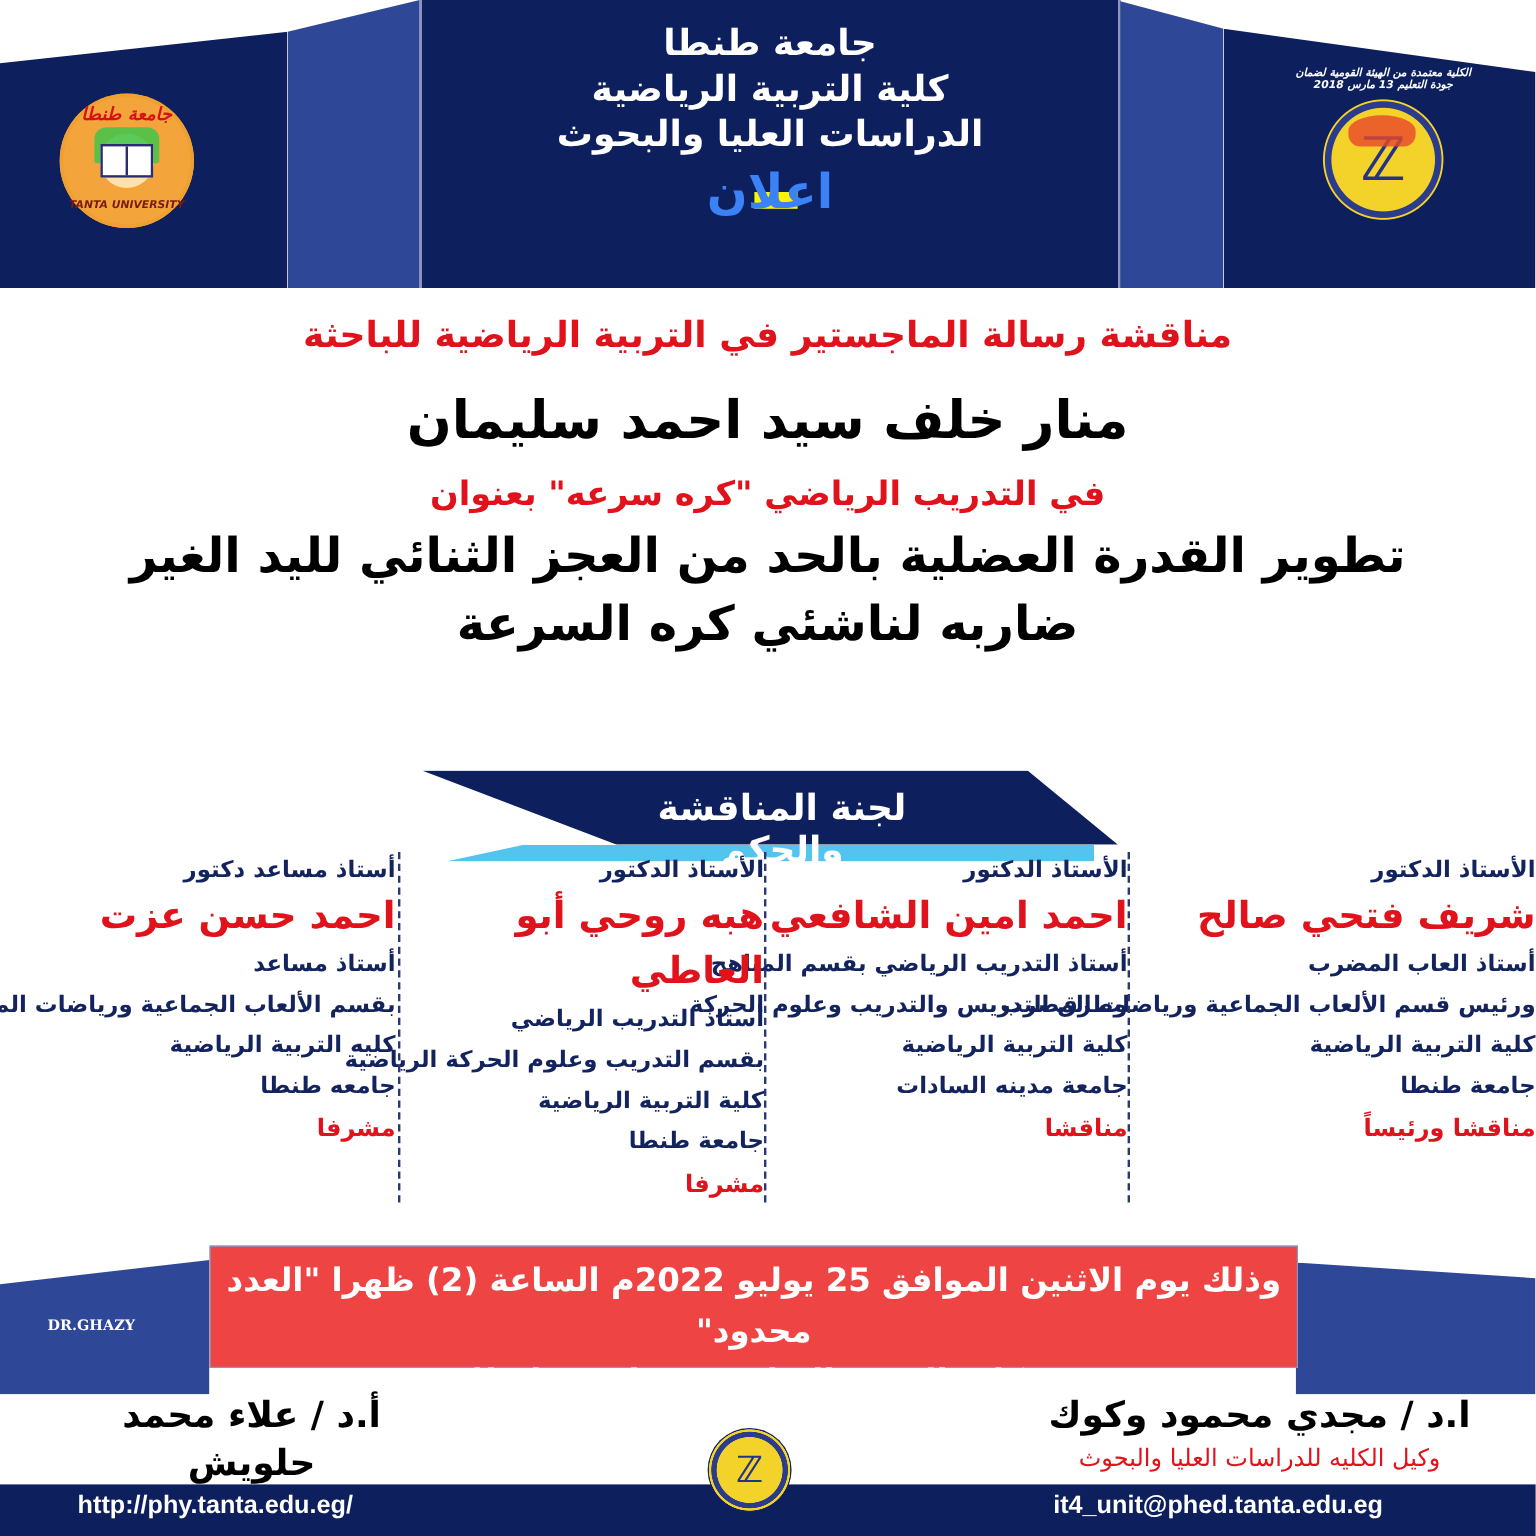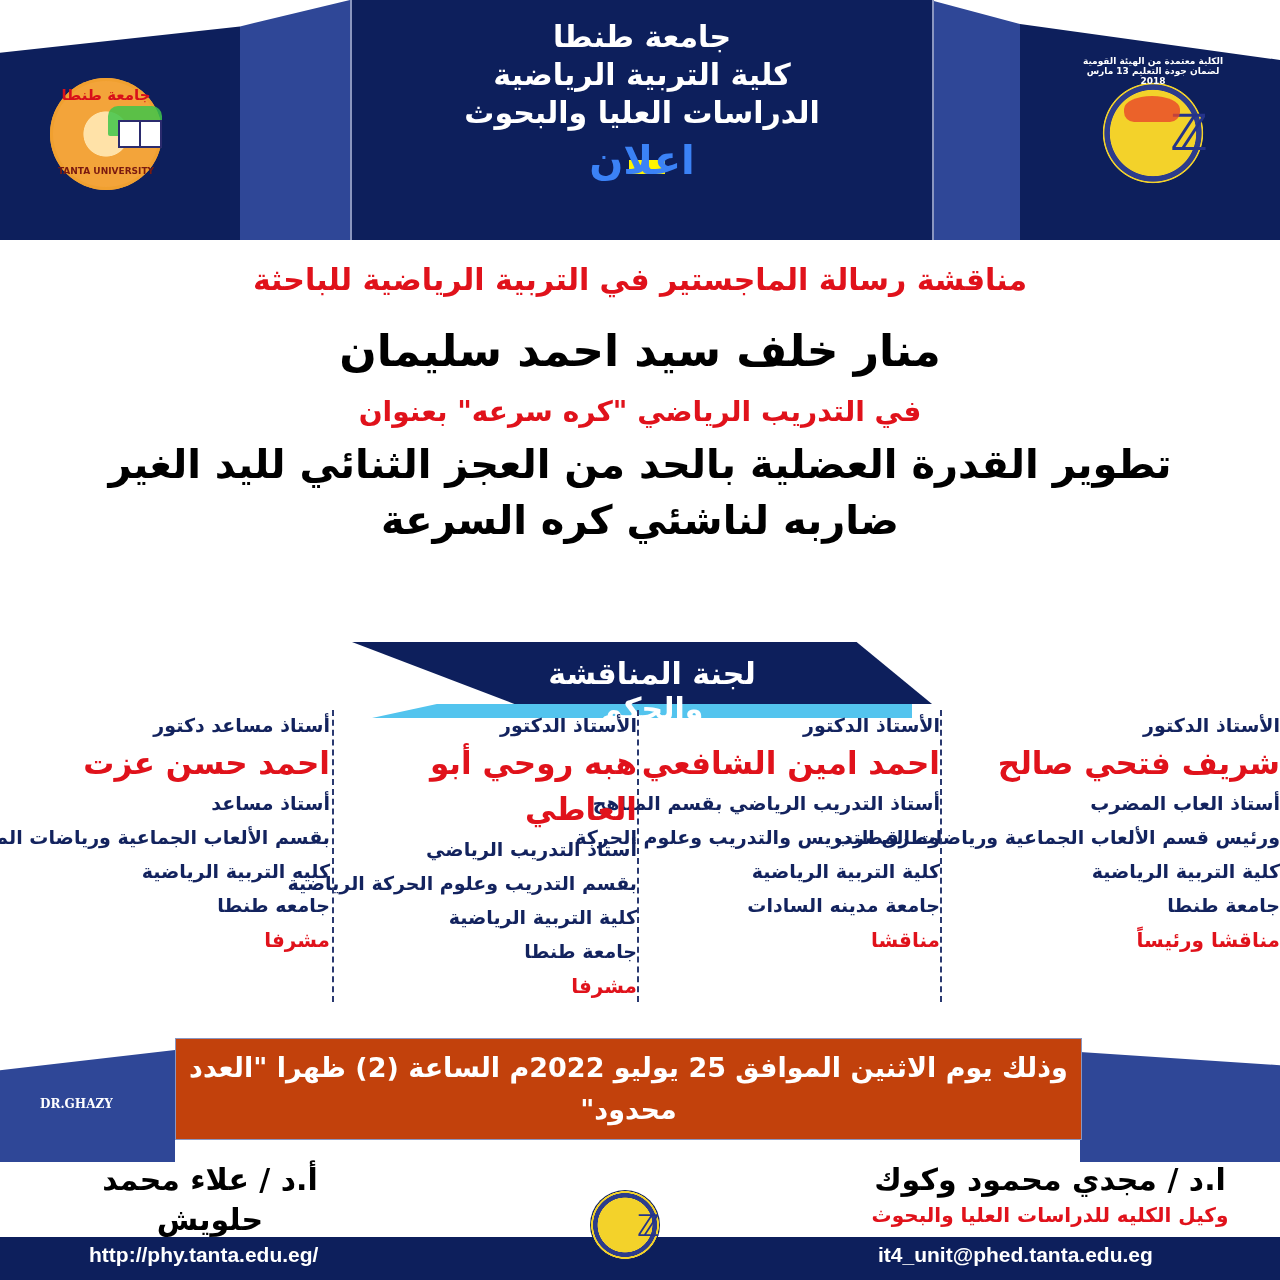--- a/index.html
+++ b/index.html
@@ -22,21 +22,21 @@
   .center-head .l1 { padding-top: 18px; }
   .announce {
     display: inline-block; margin-top: 6px; position: relative;
     color: #3b82f6; font-weight: bold; font-size: 40px; line-height: 44px;
   }
   .announce .bar {
     position: absolute; left: 40px; right: 30px; top: 22px; height: 14px; background: #fff400;
   }
   .logo {
     position: absolute; border-radius: 50%;
-    display: flex; align-items: center; justify-content: flex-start; text-align: center;
+    display: flex; align-items: center; justify-content: center; text-align: center; font-style: italic;
   }
   .tanta-logo {
     left: 50px; top: 78px; width: 112px; height: 112px;
     background: radial-gradient(circle at 50% 50%, #ffe2a8 0 28%, #f3a43a 29% 100%);
     box-shadow: 0 0 0 3px #f0a030 inset;
   }
   .tanta-logo .ar { position: absolute; top: 8px; width: 100%; color: #d8101a; font-weight: bold; font-size: 15px; }
   .tanta-logo .book { width: 40px; height: 24px; background: #fff; border: 2px solid #2b2b6e; position: relative; }
   .tanta-logo .book:after { content: ""; position: absolute; left: 19px; top: 0; width: 2px; height: 24px; background: #2b2b6e; }
   .tanta-logo .map { position: absolute; top: 28px; width: 54px; height: 30px; background: #3fc64a; border-radius: 10px 10px 2px 2px; opacity: .85; }
@@ -69,33 +69,33 @@
   .ribbon .label { position: absolute; left: 140px; top: 14px; width: 320px; color: #fff; font-weight: bold; font-size: 30px; text-align: center; }
 
   .committee { position: absolute; top: 706px; left: 0; width: 1280px; height: 300px; }
   .member { position: absolute; top: 0; height: 300px; text-align: right; }
   .member .rank { font-size: 19px; color: #13235e; font-weight: bold; line-height: 30px; margin-top: 4px; }
   .member .name { font-size: 31px; color: #e0121b; font-weight: bold; line-height: 46px; }
   .member .ln { font-size: 19px; color: #13235e; font-weight: bold; line-height: 34px; white-space: nowrap; }
   .member .role { font-size: 20px; color: #e0121b; font-weight: bold; line-height: 36px; }
   .divider { position: absolute; top: 710px; width: 0; height: 292px; border-left: 2px dashed #2a3970; }
 
-  .date-band { position: absolute; left: 175px; top: 1038px; width: 905px; height: 100px; background: #c2410c; color: #fff; text-align: center; border: 1px solid #8a96c0; }
+  .date-band { position: absolute; left: 175px; top: 1038px; width: 905px; height: 100px; background: #ef4444; color: #fff; text-align: center; border: 1px solid #8a96c0; }
   .date-band .d1 { font-weight: bold; font-size: 27px; line-height: 42px; margin-top: 8px; }
   .date-band .d2 { font-weight: bold; font-size: 27px; line-height: 42px; }
   .side-left { position: absolute; left: 0; top: 1050px; width: 175px; height: 112px; background: #2f4797; clip-path: polygon(0 18%, 100% 0, 100% 100%, 0 100%); }
   .side-right { position: absolute; left: 1080px; top: 1052px; width: 200px; height: 110px; background: #2f4797; clip-path: polygon(0 0, 100% 12%, 100% 100%, 0 100%); }
   .drghazy { position: absolute; left: 40px; top: 1097px; color: #ffffff; font-family: "DejaVu Serif", serif; font-weight: bold; font-size: 12px; direction: ltr; }
 
   .sig { position: absolute; text-align: center; }
   .sig .n { color: #000; font-weight: bold; font-size: 30px; line-height: 40px; }
-  .sig .t { color: #e0121b; font-weight: bold; font-size: 20px; line-height: 30px; }
+  .sig .t { color: #e0121b; font-weight: normal; font-size: 20px; line-height: 30px; }
 
   .footer { position: absolute; left: 0; top: 1237px; width: 1280px; height: 43px; background: #0d1f5c; }
-  .footer .url { position: absolute; left: 65px; top: 6px; color: #fff; font-weight: bold; font-size: 21px; direction: ltr; font-family: "Liberation Sans", sans-serif; margin-left: 24px; }
+  .footer .url { position: absolute; left: 65px; top: 6px; color: #fff; font-weight: bold; font-size: 21px; direction: ltr; font-family: "Liberation Sans", sans-serif; }
   .footer .mail { position: absolute; left: 878px; top: 6px; color: #fff; font-weight: bold; font-size: 21px; direction: ltr; font-family: "Liberation Sans", sans-serif; }
   .foot-logo { left: 590px; top: 1190px; width: 70px; height: 70px;
     background: radial-gradient(circle, #f3d22a 0 55%, #2c3c8c 56% 64%, #f3d22a 65% 68%, #13235e 69%); }
   .foot-logo .fig { color: #24338a; font-size: 30px; font-weight: bold; }
 </style>
 </head>
 <body>
 
 <div class="wing mid" style="left:240px;width:110px;clip-path:polygon(0 11%,100% 0,100% 100%,0 100%);"></div>
 <div class="wing navy" style="left:0;width:240px;clip-path:polygon(0 22%,100% 11%,100% 100%,0 100%);"></div>

